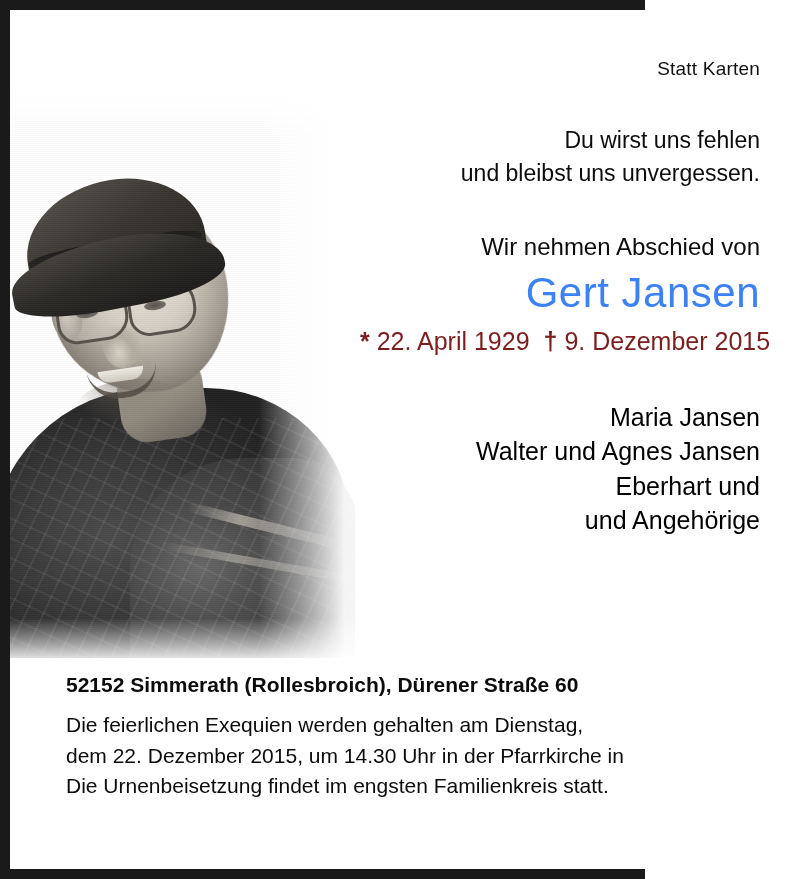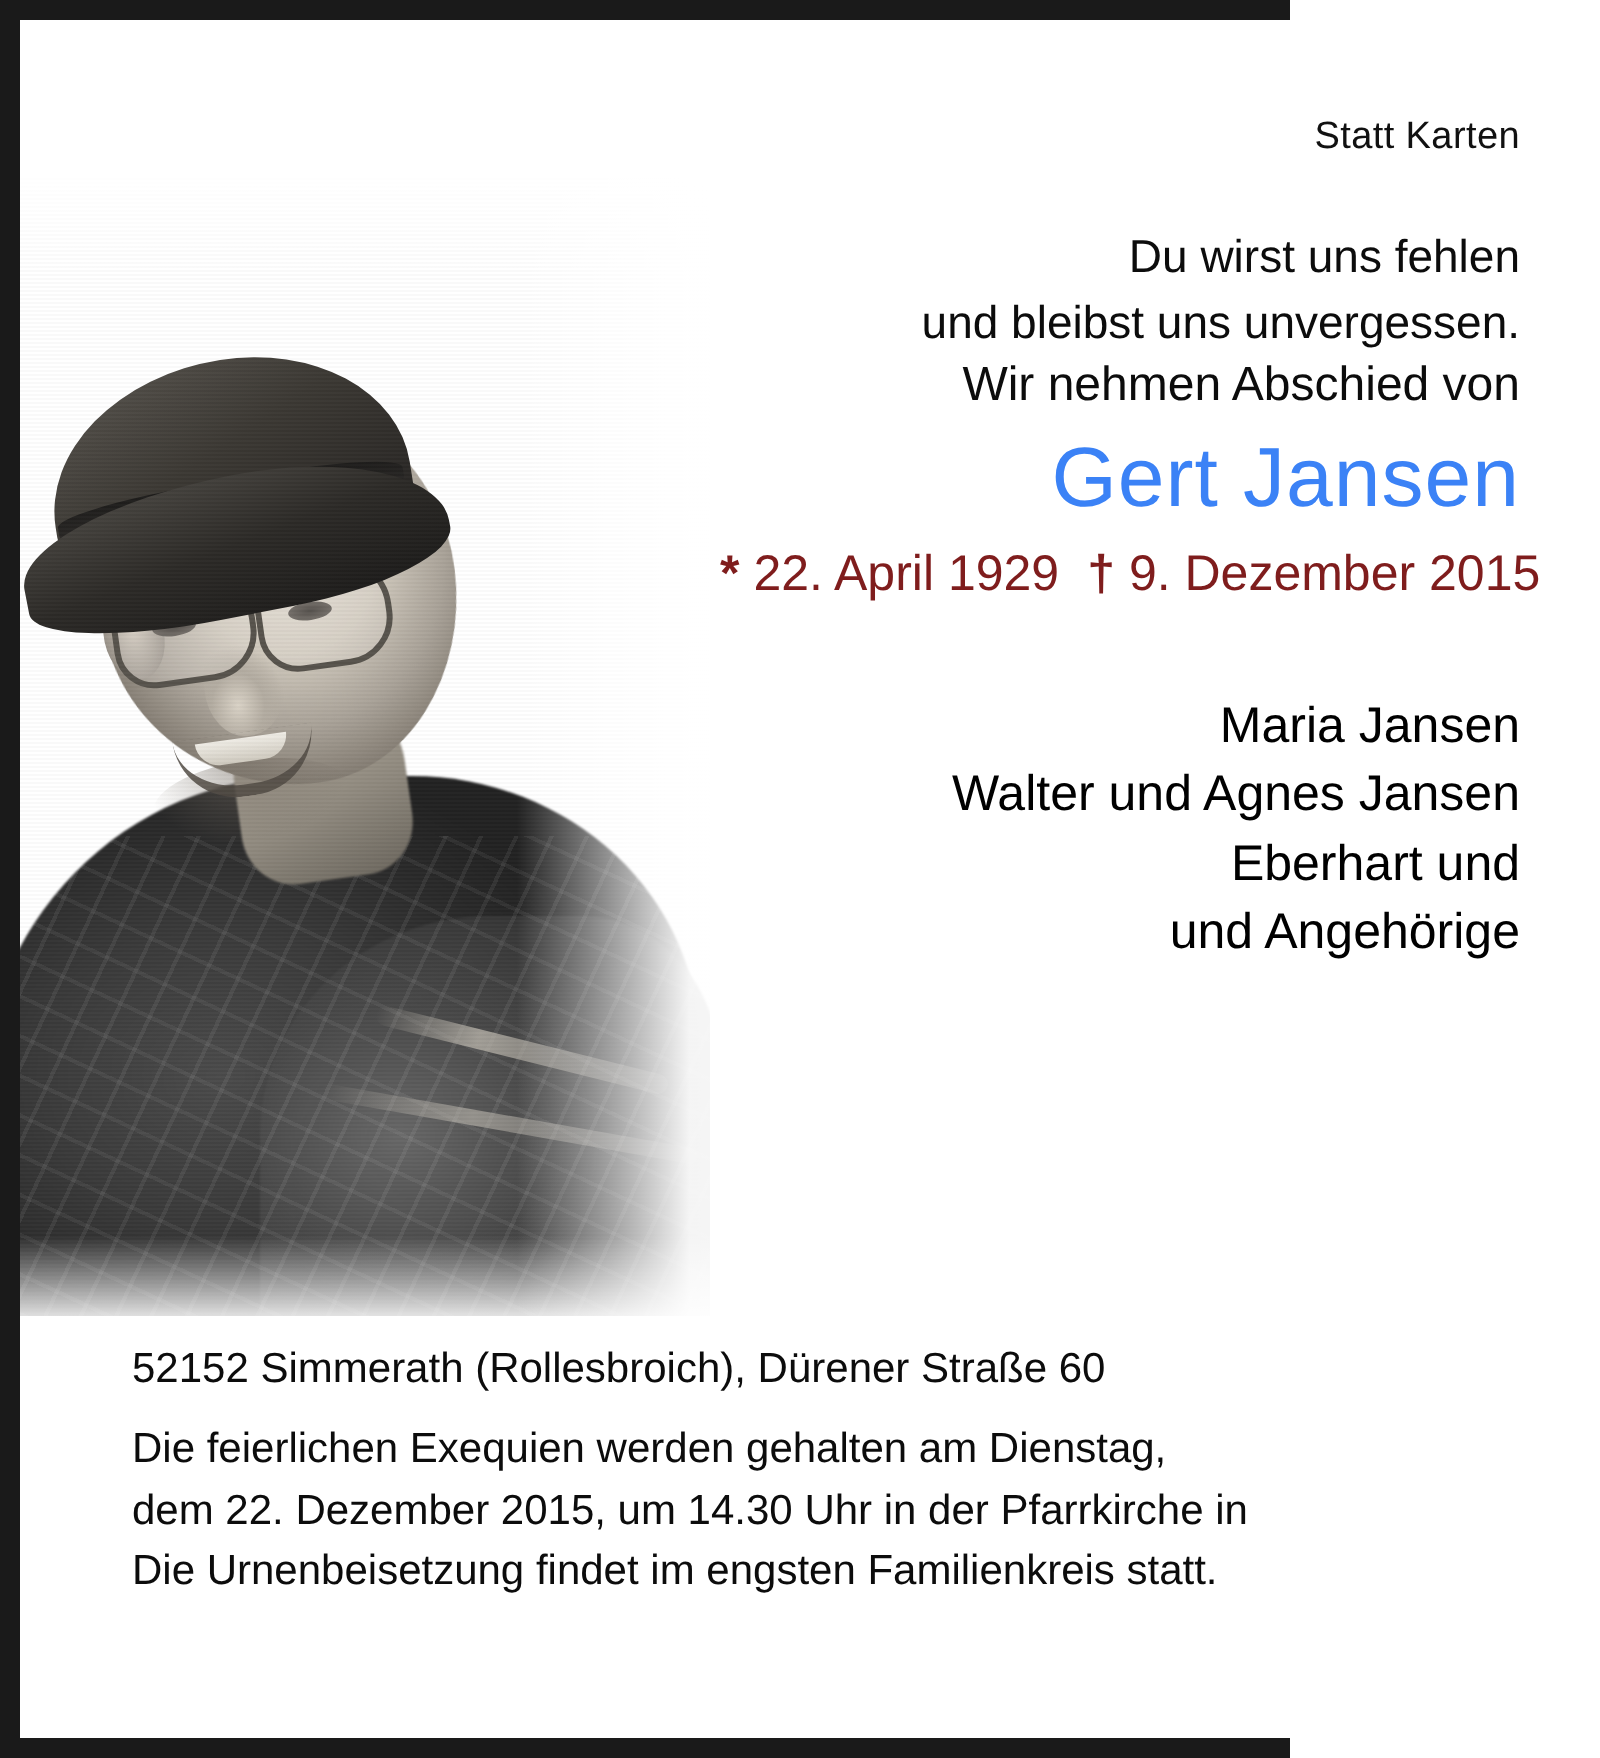--- a/index.html
+++ b/index.html
@@ -285,26 +285,27 @@
     padding-right: 20px;
     box-sizing: border-box;
   }
   .statt {
     font-size: 19px;
     letter-spacing: 0.2px;
     margin-top: 48px;
     color: #111;
   }
   .verse {
-    margin-top: 32px;
+    margin-top: 44px;
     font-size: 23px;
     line-height: 1.45;
     color: #0c0c0c;
   }
   .abschied {
+    margin-top: 42px;
     font-size: 24px;
     color: #0c0c0c;
   }
   .name {
     margin-top: 8px;
     font-size: 42px;
     letter-spacing: 0.5px;
     color: #3b82f6;
   }
   .dates {
@@ -331,21 +332,21 @@
   .footer {
     position: absolute;
     left: 56px;
     top: 660px;
     width: 690px;
     text-align: left;
     font-size: 21px;
     line-height: 1.45;
     color: #0c0c0c;
   }
-  .footer .addr { margin-bottom: 10px; }
+  .footer .addr { margin-bottom: 10px; font-weight: bold; }
   .footer p { margin: 0; }
 </style>
 </head>
 <body>
 
 <div class="obituary">
   <div class="inner">
 
     <div class="photo">
       <div class="photo-canvas">

